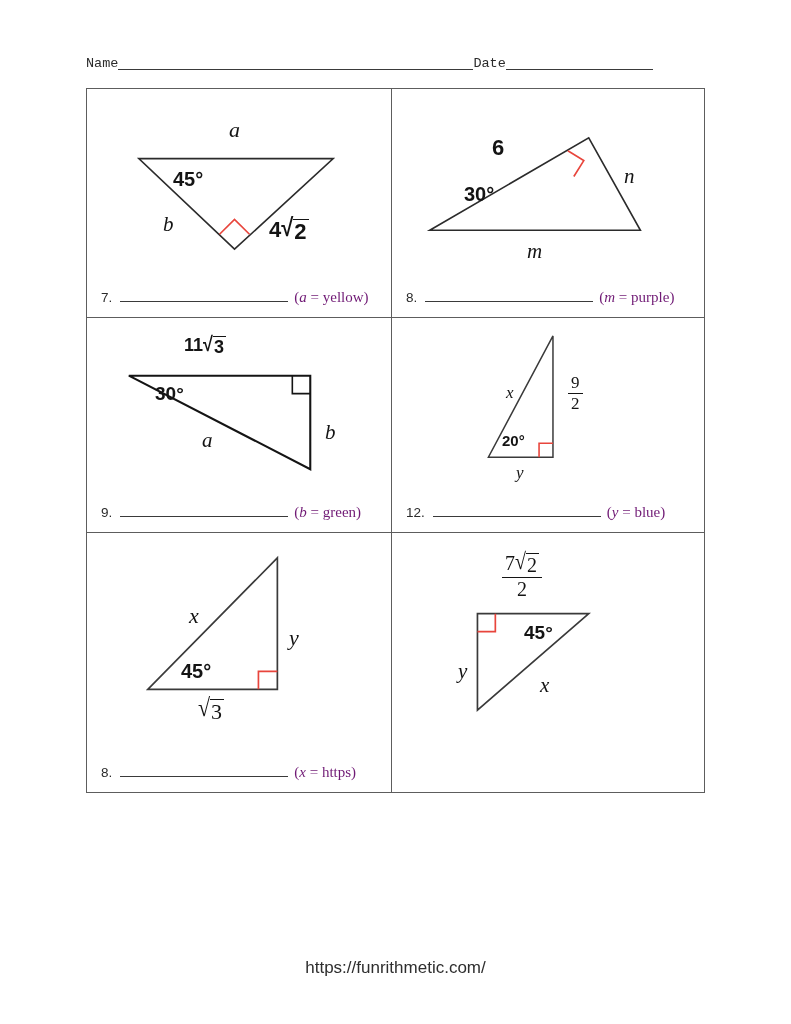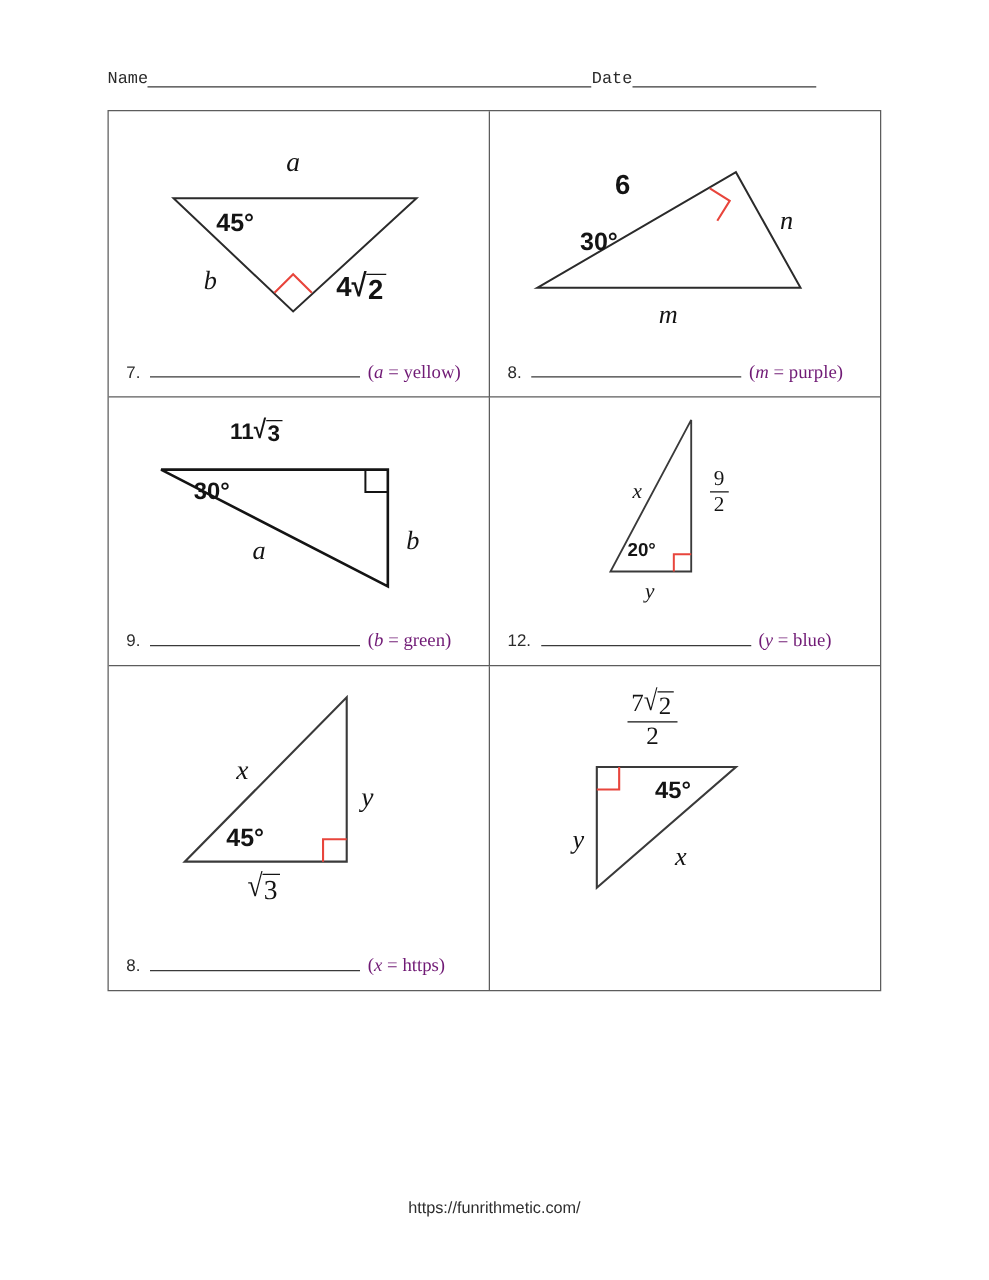--- a/index.html
+++ b/index.html
@@ -148,21 +148,21 @@
   .frac .den { padding-top: 1px; }
 
   
   #footer {
     position: absolute;
     left: 0;
     right: 0;
     top: 958px;
     text-align: center;
     font-family: "Liberation Sans", sans-serif;
-    font-size: 13px;
+    font-size: 17px;
     color: #2e2e2e;
   }
 </style>
 </head>
 <body>
 
 <div id="header">
   <span class="hdr-label">Name</span>
   <span class="hdr-rule name"></span>
   <span class="hdr-label">Date</span>

